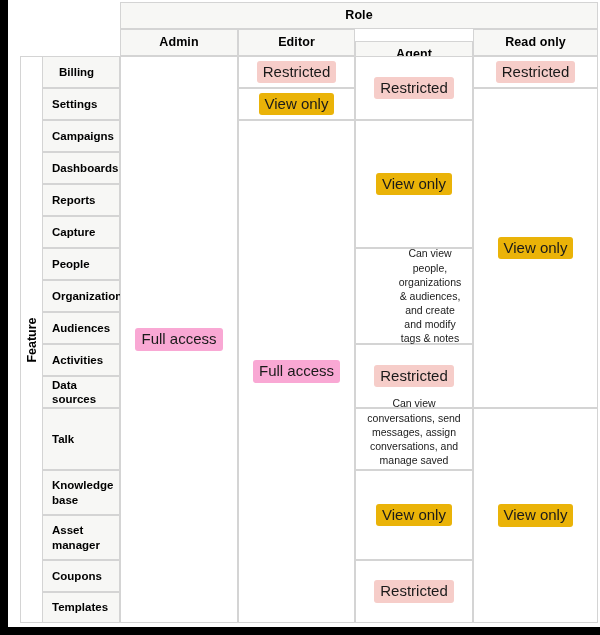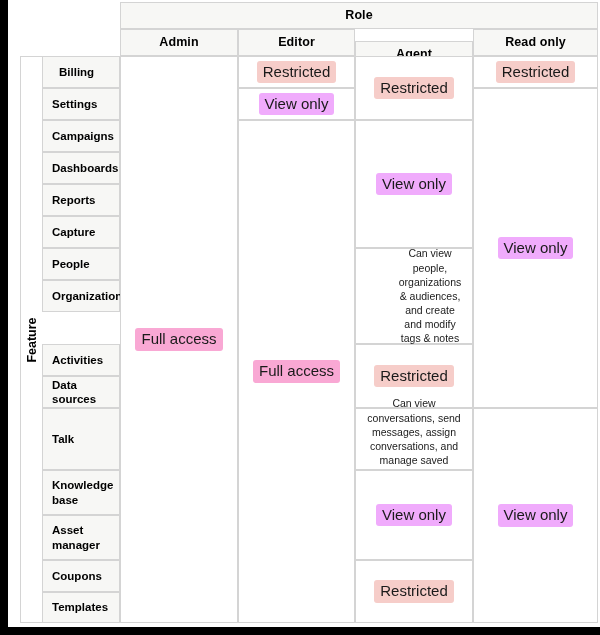--- a/index.html
+++ b/index.html
@@ -95,21 +95,21 @@
   .badge {
     display: inline-block;
     padding: 2px 6px 3px 6px;
     border-radius: 3px;
     font-size: 15px;
     line-height: 1.15;
     color: #1a1a1a;
     white-space: nowrap;
   }
   .badge.restricted { background: #f6cdc9; }
-  .badge.viewonly   { background: #f0abfc; }
+  .badge.viewonly   { background: #eab308; }
   .badge.fullaccess { background: #f9a8d4; }
 
   .longtext {
     font-size: 10.5px;
     line-height: 1.35;
     color: #1a1a1a;
     padding: 0 7px;
   }
 </style>
 </head>
@@ -132,20 +132,21 @@
     </div>
 
     <div class="cell rowhdr" style="left:34px; top:56px;  width:78px; height:32px;padding-left:16px;">Billing</div>
     <div class="cell rowhdr" style="left:34px; top:88px;  width:78px; height:32px;">Settings</div>
     <div class="cell rowhdr" style="left:34px; top:120px; width:78px; height:32px;">Campaigns</div>
     <div class="cell rowhdr" style="left:34px; top:152px; width:78px; height:32px;">Dashboards</div>
     <div class="cell rowhdr" style="left:34px; top:184px; width:78px; height:32px;">Reports</div>
     <div class="cell rowhdr" style="left:34px; top:216px; width:78px; height:32px;">Capture</div>
     <div class="cell rowhdr" style="left:34px; top:248px; width:78px; height:32px;">People</div>
     <div class="cell rowhdr" style="left:34px; top:280px; width:78px; height:32px;">Organizations</div>
+    <div class="cell rowhdr" style="left:34px; top:312px; width:78px; height:32px;">Audiences</div>
     <div class="cell rowhdr" style="left:34px; top:344px; width:78px; height:32px;">Activities</div>
     <div class="cell rowhdr" style="left:34px; top:376px; width:78px; height:32px;">Data sources</div>
     <div class="cell rowhdr" style="left:34px; top:408px; width:78px; height:62px;">Talk</div>
     <div class="cell rowhdr" style="left:34px; top:470px; width:78px; height:45px;">Knowledge base</div>
     <div class="cell rowhdr" style="left:34px; top:515px; width:78px; height:45px;">Asset manager</div>
     <div class="cell rowhdr" style="left:34px; top:560px; width:78px; height:32px;">Coupons</div>
     <div class="cell rowhdr" style="left:34px; top:592px; width:78px; height:31px;">Templates</div>
 
     <div class="cell" style="left:112px; top:56px; width:118px; height:567px;">
       <span class="badge fullaccess">Full access</span>

